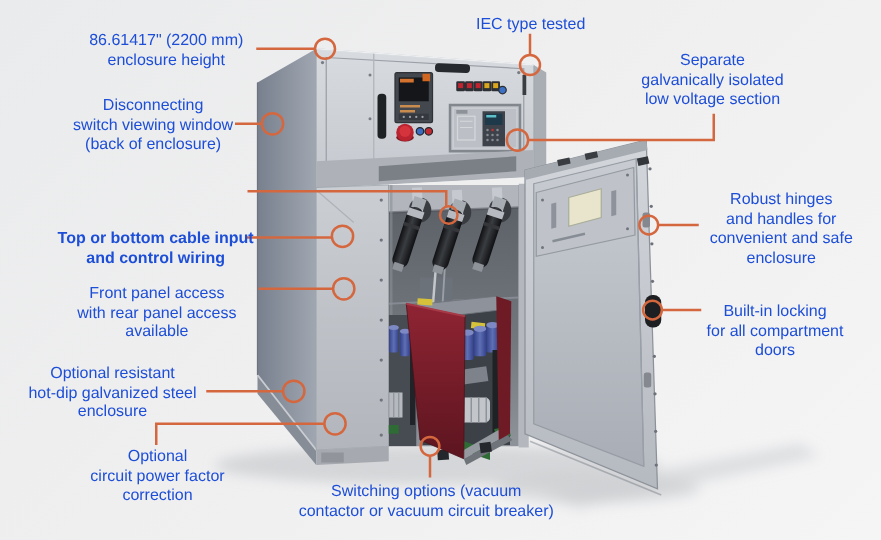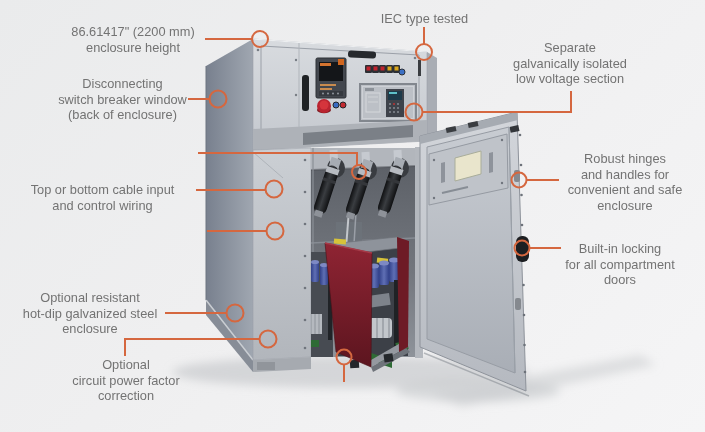--- a/index.html
+++ b/index.html
@@ -5,21 +5,21 @@
   html,body { margin:0; padding:0; }
   body {
     width:705px; height:432px; overflow:hidden; position:relative;
     background:linear-gradient(135deg,#eaebec 0%,#efeff0 45%,#f5f5f6 100%);
     font-family:"Liberation Sans",sans-serif;
   }
   .stage { position:absolute; inset:0; }
   svg.scene { position:absolute; left:0; top:0; }
   .label {
     position:absolute; text-align:center; white-space:pre-line;
-    color:#737373; font:12.8px/15.5px "Liberation Sans",sans-serif;
+    color:#1d4ed8; font:12.8px/15.5px "Liberation Sans",sans-serif;
     -webkit-font-smoothing:antialiased;
   }
   .callouts { stroke:#d5673f; }
 </style>
 </head>
 <body>
 
 <div class="stage">
 
 <svg class="scene" width="705" height="432" viewBox="0 0 705 432">
@@ -343,30 +343,35 @@
   </g>
 </svg>
 
 <div class="label" style="left:33px;  top:24px;  width:200px;">86.61417" (2200 mm)
 enclosure height</div>
 <div class="label" style="left:347px; top:11px;  width:155px;">IEC type tested</div>
 <div class="label" style="left:490px; top:40px;  width:160px;text-align:center;">Separate
 galvanically isolated
 low voltage section</div>
 <div class="label" style="left:25px;  top:76px;  width:195px;">Disconnecting
-switch breaker window
+switch viewing window
 (back of enclosure)</div>
-<div class="label" style="left:5px;  top:182px; width:195px;">Top or bottom cable input
+<div class="label" style="left:27px;  top:182px; width:195px;font-weight:bold;">Top or bottom cable input
 and control wiring</div>
+<div class="label" style="left:28px;  top:226px; width:195px;">Front panel access
+with rear panel access
+available</div>
 <div class="label" style="left:0px;   top:290px; width:180px;">Optional resistant
 hot-dip galvanized steel
 enclosure</div>
 <div class="label" style="left:30px;  top:357px; width:192px;">Optional
 circuit power factor
 correction</div>
+<div class="label" style="left:216px; top:385px; width:250px;">Switching options (vacuum
+contactor or vacuum circuit breaker)</div>
 <div class="label" style="left:537px; top:151px; width:176px;">Robust hinges
 and handles for
 convenient and safe
 enclosure</div>
 <div class="label" style="left:532px; top:241px; width:176px;">Built-in locking
 for all compartment
 doors</div>
 
 </div>
 

